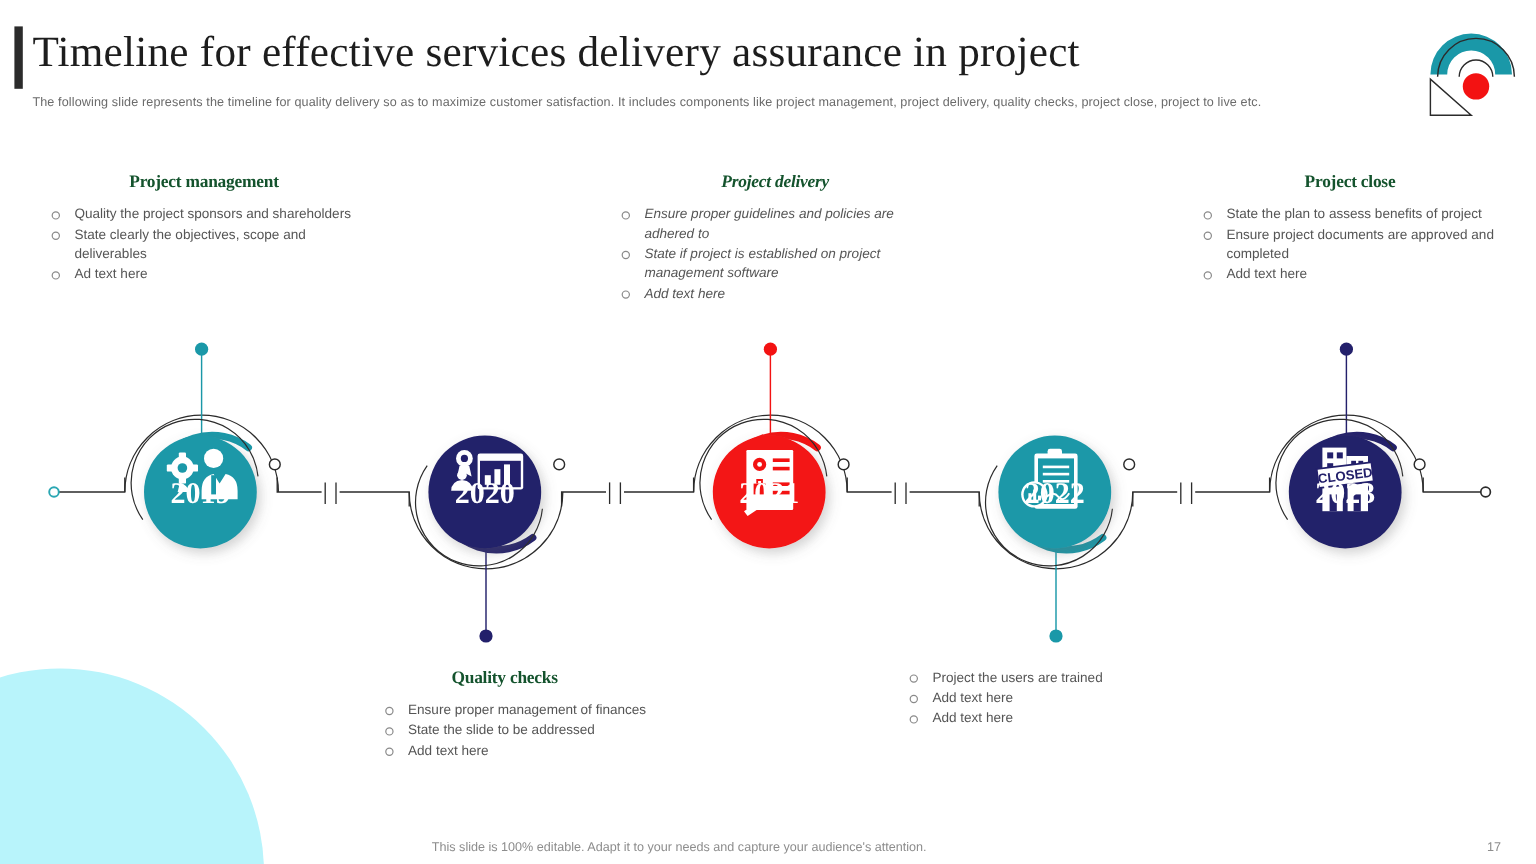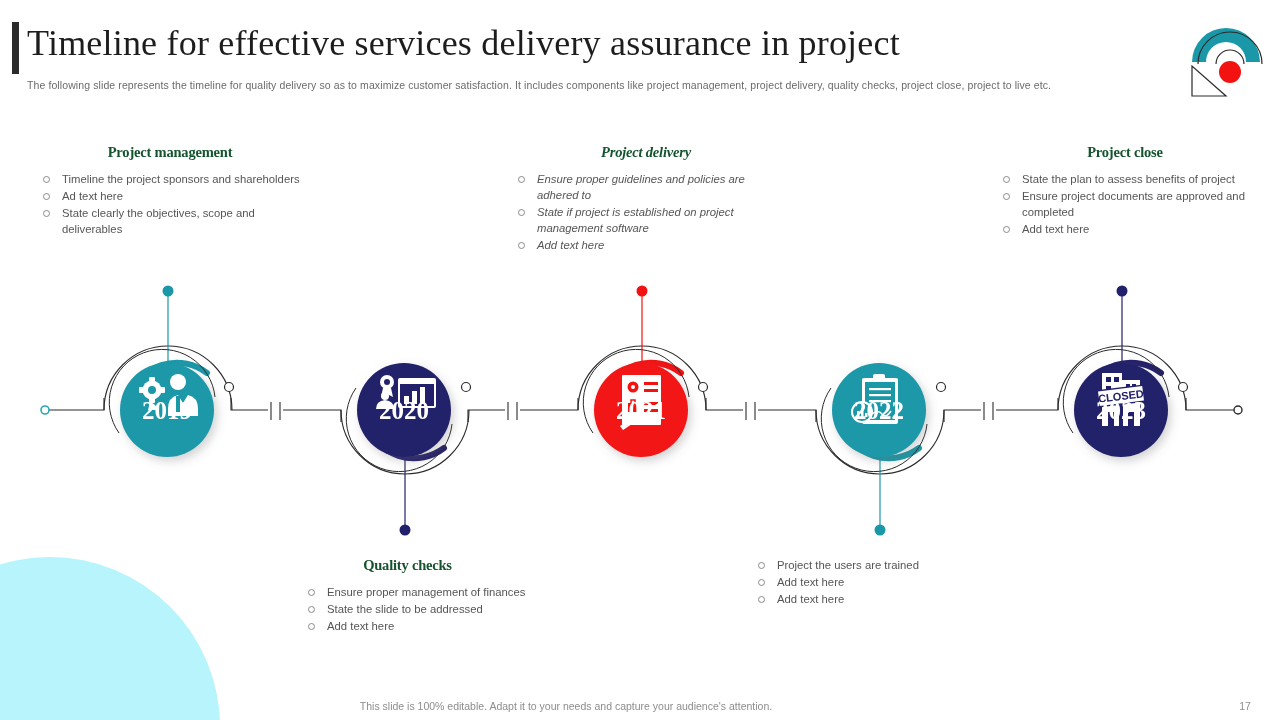--- a/index.html
+++ b/index.html
@@ -149,23 +149,23 @@
     <path d="M14 54 A34 34 0 0 1 82 54 L68 54 A20 20 0 0 0 28 54 Z" fill="#1a98a8"></path>
     <path d="M20 56 A32 32 0 0 1 84 56" fill="none" stroke="#2b2b2b" stroke-width="1.2"></path>
     <path d="M38 56 A14 14 0 0 1 66 56" fill="none" stroke="#2b2b2b" stroke-width="1.2"></path>
     <circle cx="52" cy="64" r="11" fill="#f31212"></circle>
     <path d="M14 58 L14 88 L48 88 Z" fill="none" stroke="#2b2b2b" stroke-width="1.2"></path>
   </svg>
 
   <div class="block" style="left:40px; top:144px; width:260px;">
     <h3>Project management</h3>
     <ul>
-      <li><span class="marker"></span><span>Timeline the project sponsors and shareholders</span></li>
+      <li><span class="marker"></span><span>Quality the project sponsors and shareholders</span></li>
+      <li><span class="marker"></span><span>State clearly the objectives, scope and deliverables</span></li>
       <li><span class="marker"></span><span>Ad text here</span></li>
-      <li><span class="marker"></span><span>State clearly the objectives, scope and deliverables</span></li>
     </ul>
   </div>
 
   <div class="block" style="left:515px; top:144px; width:262px;font-style:italic;">
     <h3>Project delivery</h3>
     <ul>
       <li><span class="marker"></span><span>Ensure proper guidelines and policies are adhered to</span></li>
       <li><span class="marker"></span><span>State if project is established on project management software</span></li>
       <li><span class="marker"></span><span>Add text here</span></li>
     </ul>
@@ -173,21 +173,21 @@
 
   <div class="block" style="left:1000px; top:144px; width:250px;">
     <h3>Project close</h3>
     <ul>
       <li><span class="marker"></span><span>State the plan to assess benefits of project</span></li>
       <li><span class="marker"></span><span>Ensure project documents are approved and completed</span></li>
       <li><span class="marker"></span><span>Add text here</span></li>
     </ul>
   </div>
 
-  <div class="block" style="left:280px; top:557px; width:255px;">
+  <div class="block" style="left:293px; top:557px; width:255px;">
     <h3>Quality checks</h3>
     <ul style="padding-left:25px;">
       <li><span class="marker"></span><span>Ensure proper management of finances</span></li>
       <li><span class="marker"></span><span>State the slide to be addressed</span></li>
       <li><span class="marker"></span><span>Add text here</span></li>
     </ul>
   </div>
 
   <div class="block" style="left:755px; top:557px; width:250px;">
     <ul>

